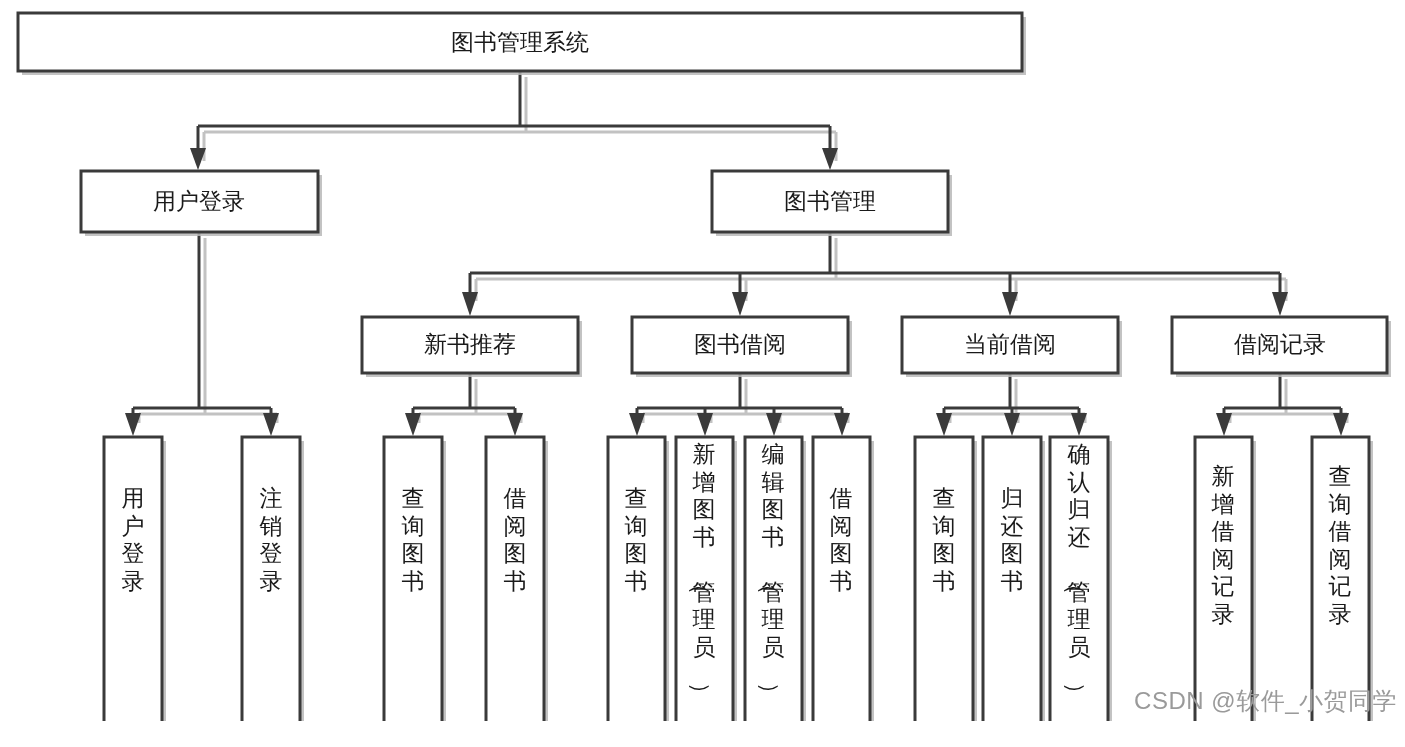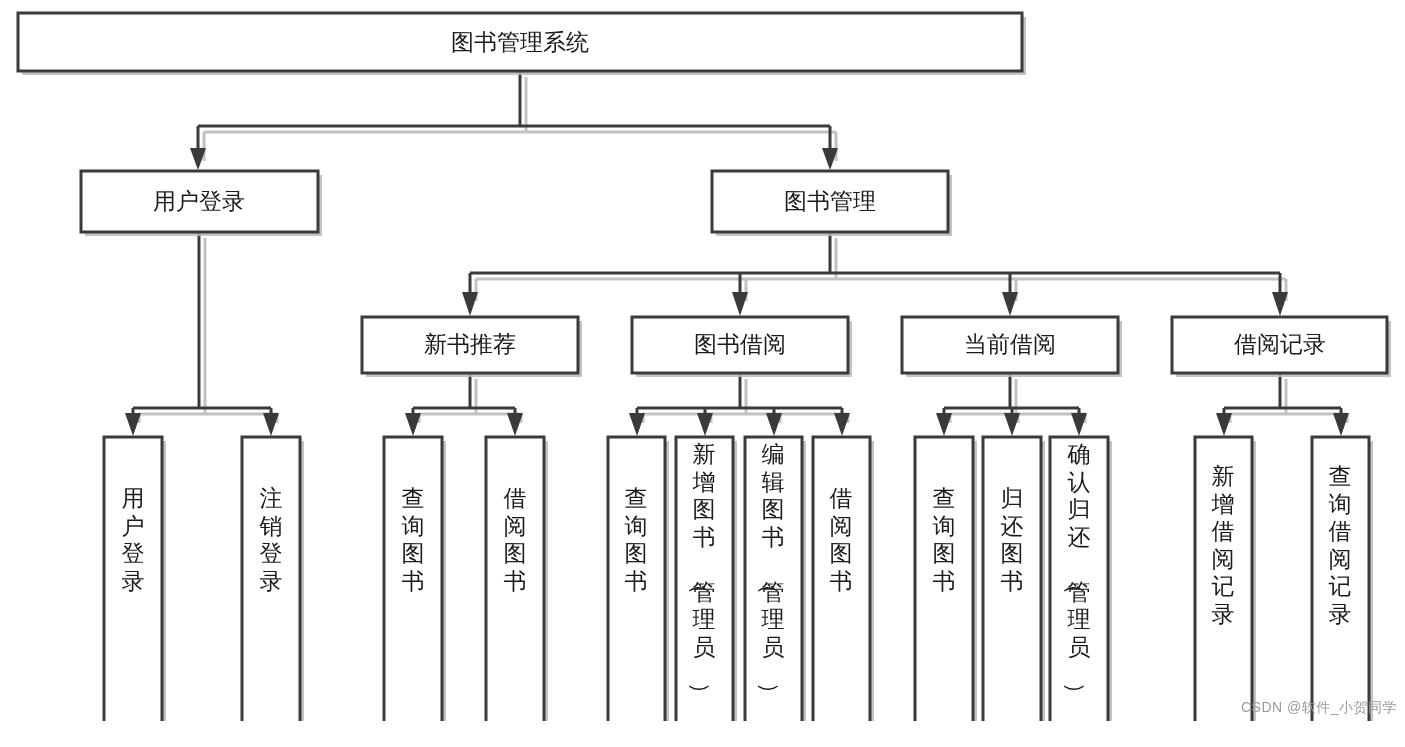--- a/index.html
+++ b/index.html
@@ -61,21 +61,21 @@
     fill: #1a1a1a;
     font-family: "Liberation Sans", "DejaVu Sans", sans-serif;
     font-size: 23px;
     text-anchor: middle;
   }
   .watermark {
     position: absolute;
     right: 8px;
     bottom: 4px;
     font-family: "Liberation Sans", "DejaVu Sans", sans-serif;
-    font-size: 14px;
+    font-size: 24px;
     color: #9a9a9a;
     letter-spacing: 0.5px;
     white-space: nowrap;
     user-select: none;
   }
 </style>
 </head>
 <body>
 
 <div id="diagram-root">

